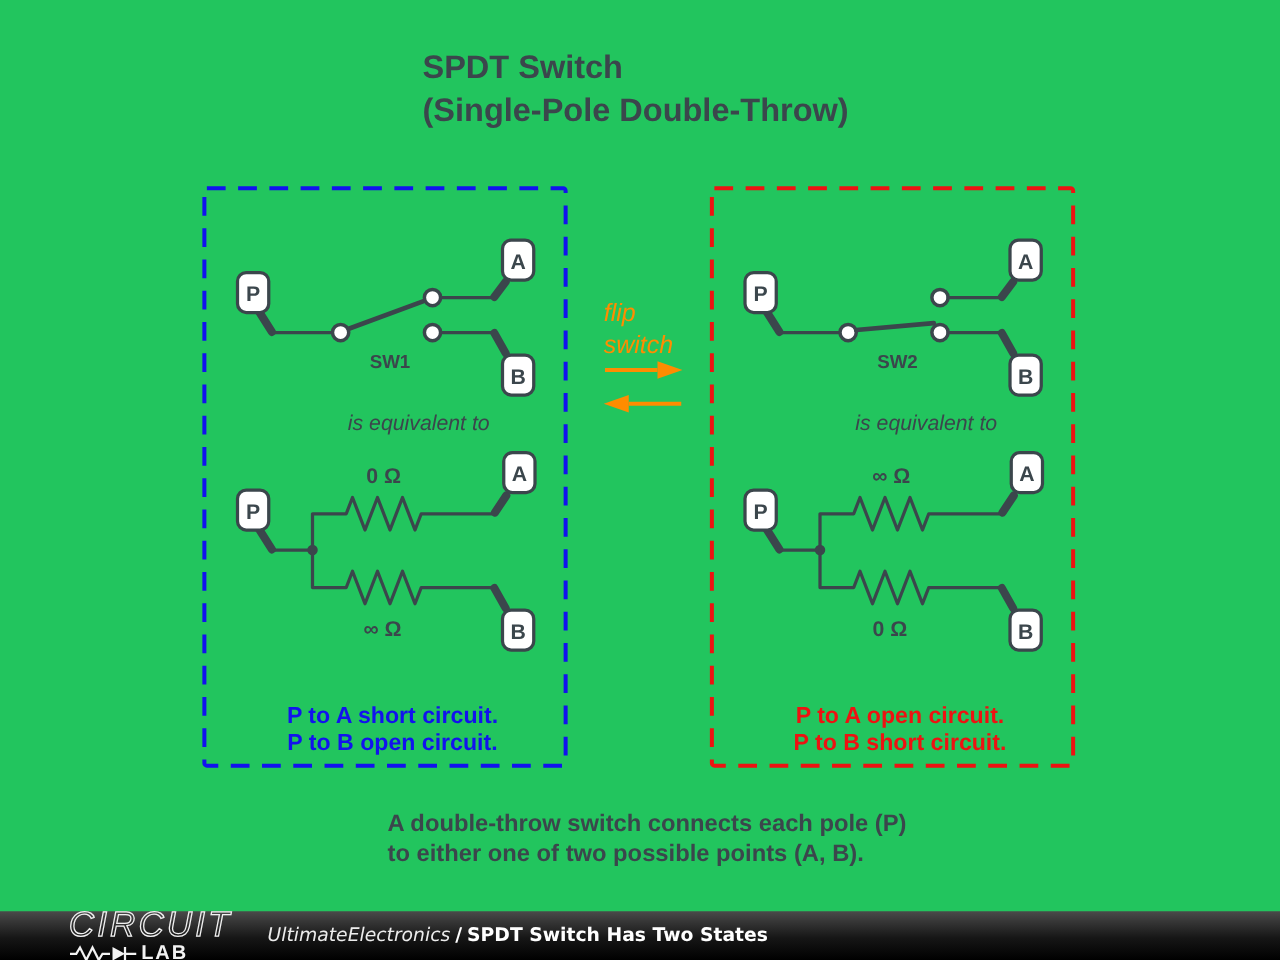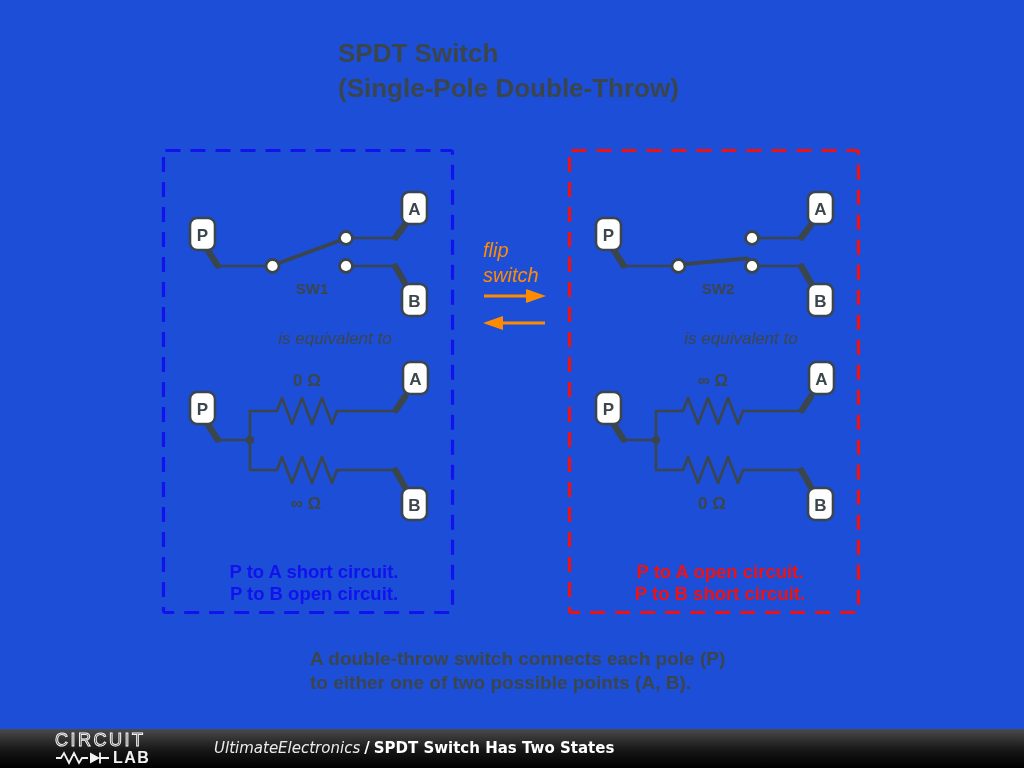--- a/index.html
+++ b/index.html
@@ -1,16 +1,16 @@
 <!DOCTYPE html>
 <html><head>
 <meta charset="utf-8">
 <style>
   html,body{margin:0;padding:0;background:#fff;}
-  .page{position:relative;width:1024px;height:768px;background:#1d4ed8;overflow:hidden;
+  .page{position:relative;width:1024px;height:768px;background:#22c55e;overflow:hidden;
         font-family:"Liberation Sans",sans-serif;}
   svg{display:block;}
 
   
   .wire{stroke:#3b464c;stroke-width:2.6;fill:none;stroke-linecap:round;stroke-linejoin:round;}
   .arm{stroke:#3b464c;stroke-width:3.8;fill:none;stroke-linecap:round;}
   .pointer{stroke:#3b464c;stroke-width:6.5;fill:none;stroke-linecap:round;}
   .contact{fill:#ffffff;stroke:#3b464c;stroke-width:2.8;}
   .junction{fill:#3b464c;stroke:none;}
   .flag-box{fill:#ffffff;stroke:#3b464c;stroke-width:2.6;}
@@ -28,22 +28,22 @@
   .t-status-blue{font:bold 18.5px "Liberation Sans",sans-serif;fill:#1212ee;text-anchor:middle;}
   .t-status-red{font:bold 18.5px "Liberation Sans",sans-serif;fill:#ee1212;text-anchor:middle;}
   .t-caption{font:bold 19px "Liberation Sans",sans-serif;fill:#3b464c;}
   .t-flip{font:italic 20px "Liberation Sans",sans-serif;fill:#ff8c00;}
 
   
   .footer{position:absolute;left:0;top:729px;width:1024px;height:39px;
           background:linear-gradient(180deg,#4a4a4a 0%,#161616 55%,#000 100%);
           display:flex;align-items:center;}
   .logo{margin-left:55px;width:135px;display:flex;flex-direction:column;align-items:flex-start;line-height:1;}
-  .logo-top{font-family:"Liberation Sans",sans-serif;font-size:18px;font-weight:400;
-            letter-spacing:2.5px;color:#f2f2f2;
+  .logo-top{font-family:"Liberation Sans",sans-serif;font-size:28px;font-weight:400;
+            letter-spacing:2.5px;color:#f2f2f2;font-style:italic;
             -webkit-text-fill-color:transparent;-webkit-text-stroke:1px #f2f2f2;}
   .logo-bottom{display:flex;align-items:center;margin-top:1px;}
   .logo-lab{font-family:"Liberation Sans",sans-serif;font-size:16px;font-weight:bold;
             letter-spacing:1.5px;color:#f2f2f2;}
   .footer-text{margin-left:24px;font-family:"DejaVu Sans",sans-serif;color:#fff;}
   .footer-line1{font-size:15px;line-height:17px;}
   .author{font-style:italic;color:#ececec;}
   .sep{font-weight:bold;color:#fff;padding:0 4px;}
   .doc-title{font-weight:bold;color:#fff;}
   .footer-url{font-size:15px;line-height:17px;color:#f5f5f5;}

